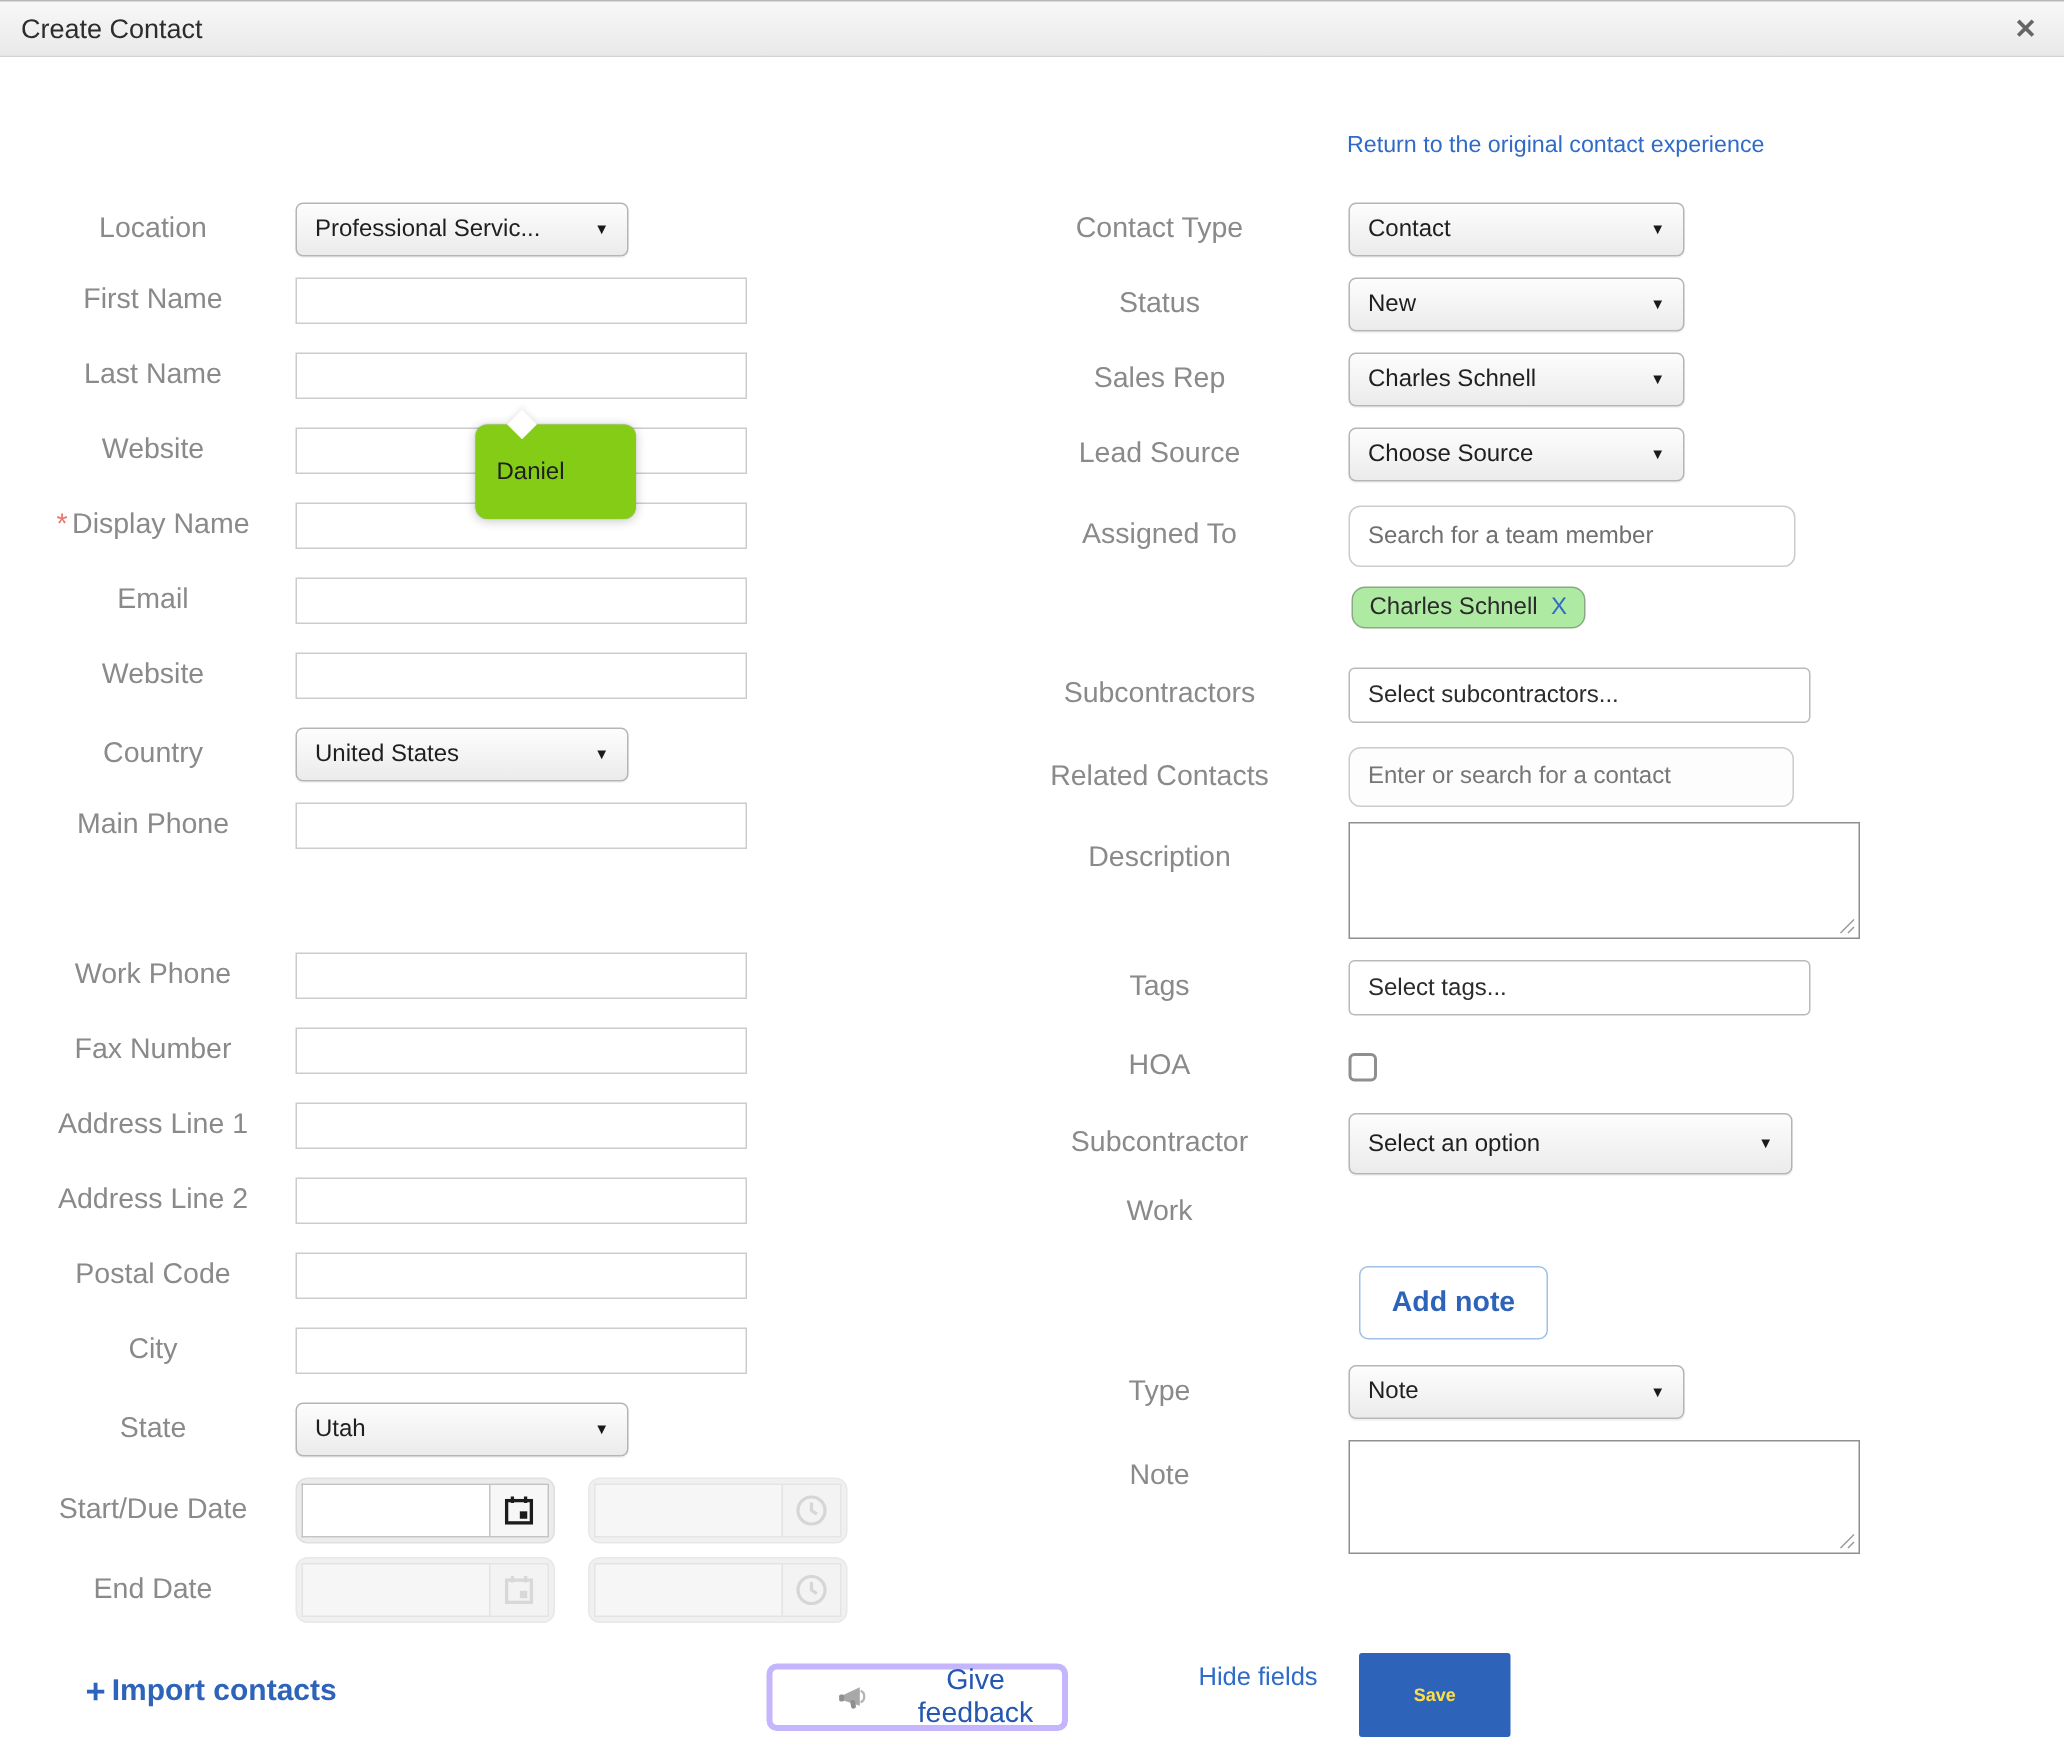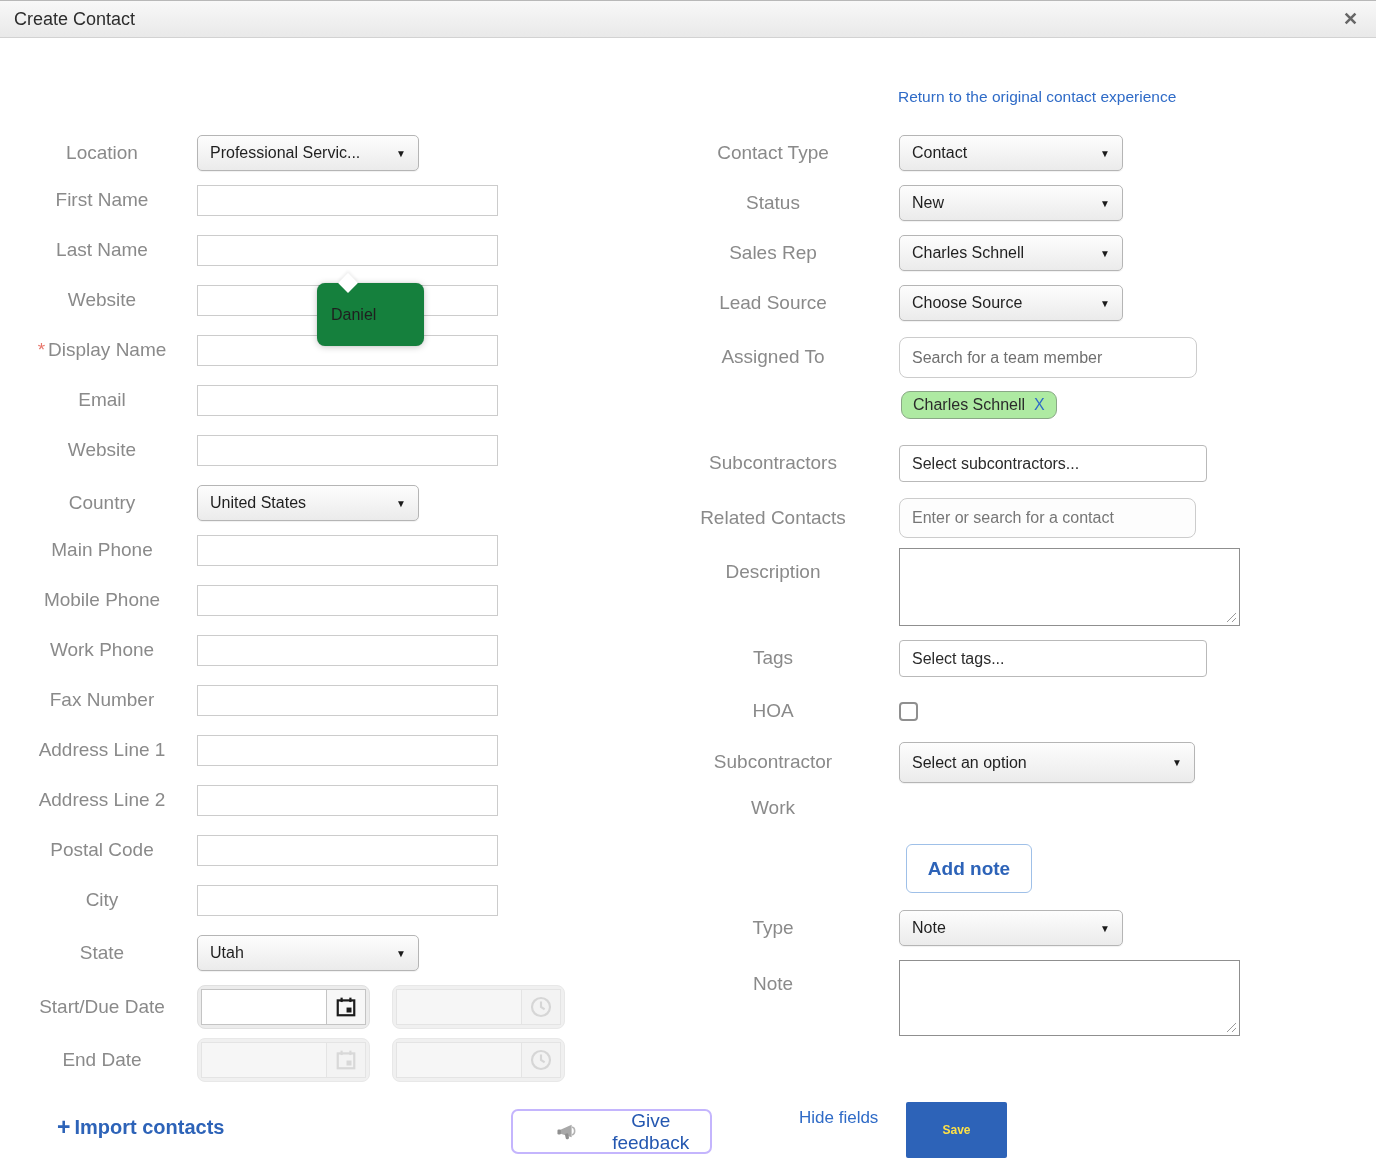--- a/index.html
+++ b/index.html
@@ -61,37 +61,37 @@
             border-radius:8px; display:flex; padding:3px; }
   .dtwrap .fld { flex:1; background:#fff; border:1px solid #c4c4c4; border-right:none; }
   .dtwrap .ic { width:40px; background:#f7f7f7; border:1px solid #c4c4c4;
                 display:flex; align-items:center; justify-content:center; cursor:pointer; }
   .dtwrap.dis { background:#f0f0f0; border-color:#e8e8e8; }
   .dtwrap.dis .fld { background:#f6f6f6; border-color:#e4e4e4; }
   .dtwrap.dis .ic { background:#f3f3f3; border-color:#e4e4e4; cursor:default; }
   .dtgap { width:22px; flex:0 0 auto; }
 
   
-  .tooltip { position:absolute; left:317px; top:283px; width:107px; height:63px; background:#15803d;
+  .tooltip { position:absolute; left:317px; top:283px; width:107px; height:63px; background:#84cc16;
              border-radius:8px; box-shadow:0 1px 7px rgba(0,0,0,.22), 0 0 1px rgba(0,0,0,.2);
              display:flex; align-items:center; padding-left:14px; font-size:16px; color:#1f1f1f; z-index:5; }
   .tooltip::before { content:""; position:absolute; top:-7px; left:24px; width:14px; height:14px;
              background:#fff; transform:rotate(45deg);
              box-shadow:-2px -2px 3px rgba(0,0,0,.06); }
 
   
   .return { position:absolute; left:898px; top:88px; font-size:15.5px; color:#2f6bc7;
             cursor:pointer; text-decoration:none; }
   .addnote { position:absolute; left:906px; top:844px; width:126px; height:49px; background:#fff;
              border:1px solid #9fc0e8; border-radius:6px; color:#2d63b8; font-weight:bold; font-size:19px;
              display:flex; align-items:center; justify-content:center; cursor:pointer; font-family:inherit; }
   .import { position:absolute; left:57px; top:1114px; display:flex; align-items:center;
             color:#2d63b8; font-weight:bold; font-size:20px; cursor:pointer; text-decoration:none; }
   .import .plus { font-size:23px; margin-right:4px; }
-  .give { position:absolute; left:511px; top:1109px; width:201px; height:45px; border:2px solid #c4b5fd;
+  .give { position:absolute; left:511px; top:1109px; width:201px; height:45px; border:4px solid #c4b5fd;
           border-radius:7px; background:#fff; display:flex; align-items:center; justify-content:center;
           gap:10px; color:#2457b0; font-size:19px; cursor:pointer; font-family:inherit;padding-left:43px; }
   .hide { position:absolute; left:799px; top:1108px; font-size:17px; color:#2f6bc7;
           cursor:pointer; text-decoration:none; }
   .save { position:absolute; left:906px; top:1102px; width:101px; height:56px; background:#2d63b8;
           border:none; border-radius:2px; color:#fde047; font-weight:bold; font-size:12px;
           display:flex; align-items:center; justify-content:center; cursor:pointer; font-family:inherit; }
 </style>
 </head>
 <body>
@@ -149,24 +149,20 @@
       <span>United States</span>
       <span class="arr">▼</span>
     </div>
   </div>
 
   <div class="row" style="left:0;top:535px">
     <div class="lab L">Main Phone</div>
     <input class="tinput" style="">
   </div>
 
-  <div class="row" style="left:0;top:585px">
-    <div class="lab L">Mobile Phone</div>
-    <input class="tinput" style="">
-  </div>
 
   <div class="row" style="left:0;top:635px">
     <div class="lab L">Work Phone</div>
     <input class="tinput" style="">
   </div>
 
   <div class="row" style="left:0;top:685px">
     <div class="lab L">Fax Number</div>
     <input class="tinput" style="">
   </div>

